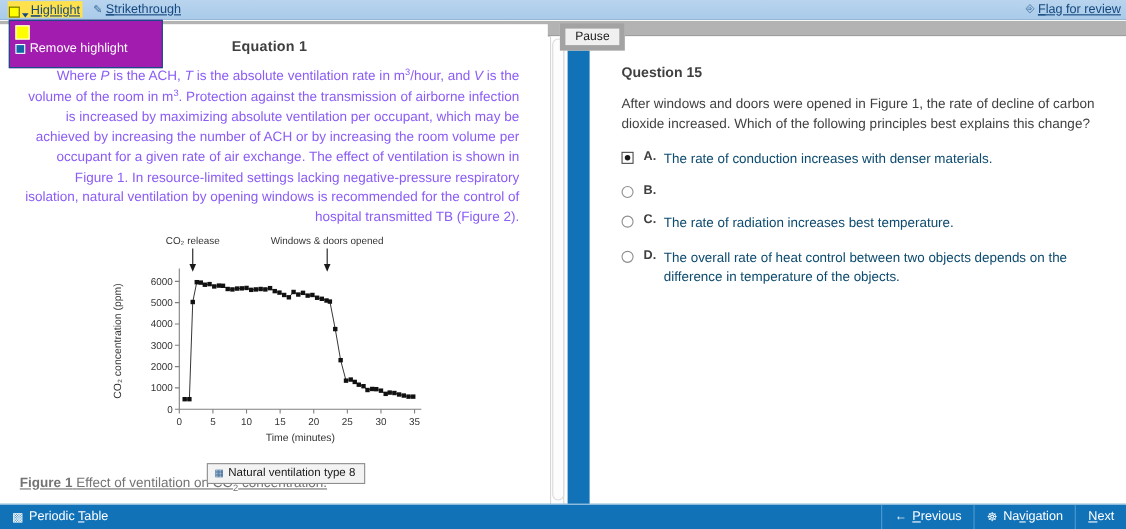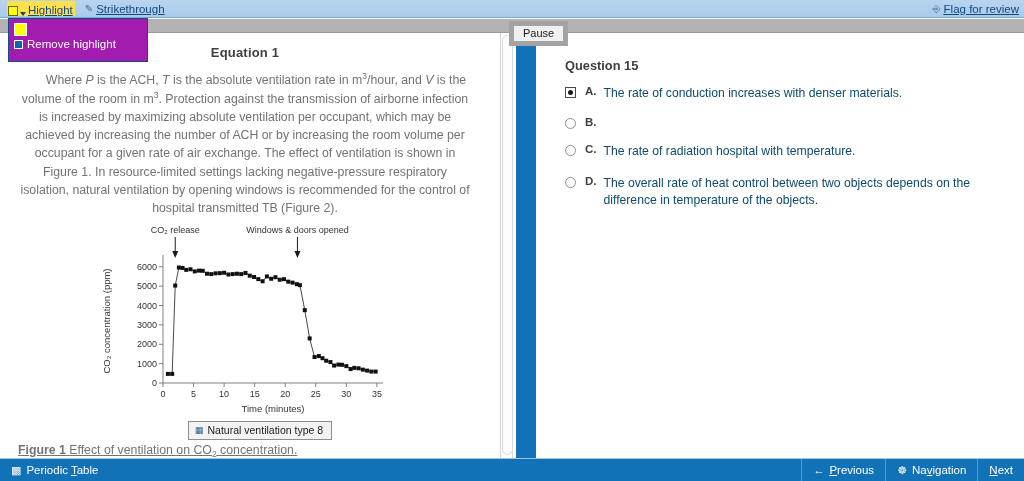--- a/index.html
+++ b/index.html
@@ -56,21 +56,21 @@
   }
   .pause-btn {
     position: absolute; top: 21px; left: 509px;
     background: #f0f0f0; border: 5px solid #a3a3a3;
     font-size: 11px; color: #1a1a1a; padding: 1px 9px 2px;
     z-index: 30; cursor: pointer;
   }
 
   
   .pane-left {
-    position: absolute; top: 33px; left: 0; width: 498px; height: 425px;
+    position: absolute; top: 22px; left: 0; width: 498px; height: 425px;
     background: #ffffff; overflow: hidden;
     padding: 6px 26px 16px 18px;
   }
   .scroll-track {
     position: absolute; top: 33px; left: 500px; width: 13px; height: 425px;
     background: #ffffff; border-left: 1px solid #d6d6d6; border-right: 1px solid #d6d6d6;
   }
   .scroll-thumb {
     position: absolute; top: 2px; left: 1px; width: 11px; height: 420px;
     background: #fdfdfd; border: 1px solid #dadada; border-radius: 6px;
@@ -83,22 +83,22 @@
     position: absolute; top: 33px; left: 540px; width: 488px; height: 425px;
     background: #ffffff; padding: 25px 8px 0 25px; overflow: hidden;
   }
 
   
   .eq-title {
     text-align: center; font-size: 13px; font-weight: bold;
     color: #3f3f3f; margin: 6px 0 10px 0; letter-spacing: .2px;
   }
   .passage {
-    font-size: 12.3px; line-height: 1.47; color: #737373;
-    text-indent: 22px; text-align: center;
+    font-size: 12.3px; line-height: 1.47; color: #8b5cf6;
+    text-indent: 22px; text-align: right;
   }
   .passage i { font-style: italic; }
   sup, sub { font-size: 8.5px; }
 
   
   .figure-wrap { margin-top: 6px; position: relative; height: 210px; }
   .figure-svg { display: block; margin: 0 auto; }
   .fig-caption {
     font-size: 12.3px; color: #737373; margin-top: 10px; text-decoration: underline;
   }
@@ -301,34 +301,35 @@
     <span>Natural ventilation type 8</span>
   </div>
 
   <div class="scroll-track">
     <div class="scroll-thumb"></div>
   </div>
   <div class="divider"></div>
 
   <div class="pane-right">
     <div class="q-title">Question 15</div>
+    <div class="q-stem">After windows and doors were opened in Figure 1, the rate of decline of carbon dioxide increased. Which of the following principles best explains this change?</div>
     <div id="options-list">
         <div class="opt">
           <span class="radio-outer sel"></span>
           <span class="opt-letter">A.</span>
           <span class="opt-text">The rate of conduction increases with denser materials.</span>
         </div>
         <div class="opt">
           <span class="radio-outer"></span>
           <span class="opt-letter">B.</span>
         </div>
         <div class="opt">
           <span class="radio-outer"></span>
           <span class="opt-letter">C.</span>
-          <span class="opt-text">The rate of radiation hospital with temperature.</span>
+          <span class="opt-text">The rate of radiation increases best temperature.</span>
         </div>
         <div class="opt">
           <span class="radio-outer"></span>
           <span class="opt-letter">D.</span>
           <span class="opt-text">The overall rate of heat control between two objects depends on the difference in temperature of the objects.</span>
         </div>
       </div>
   </div>
 
   <div class="navbar">

